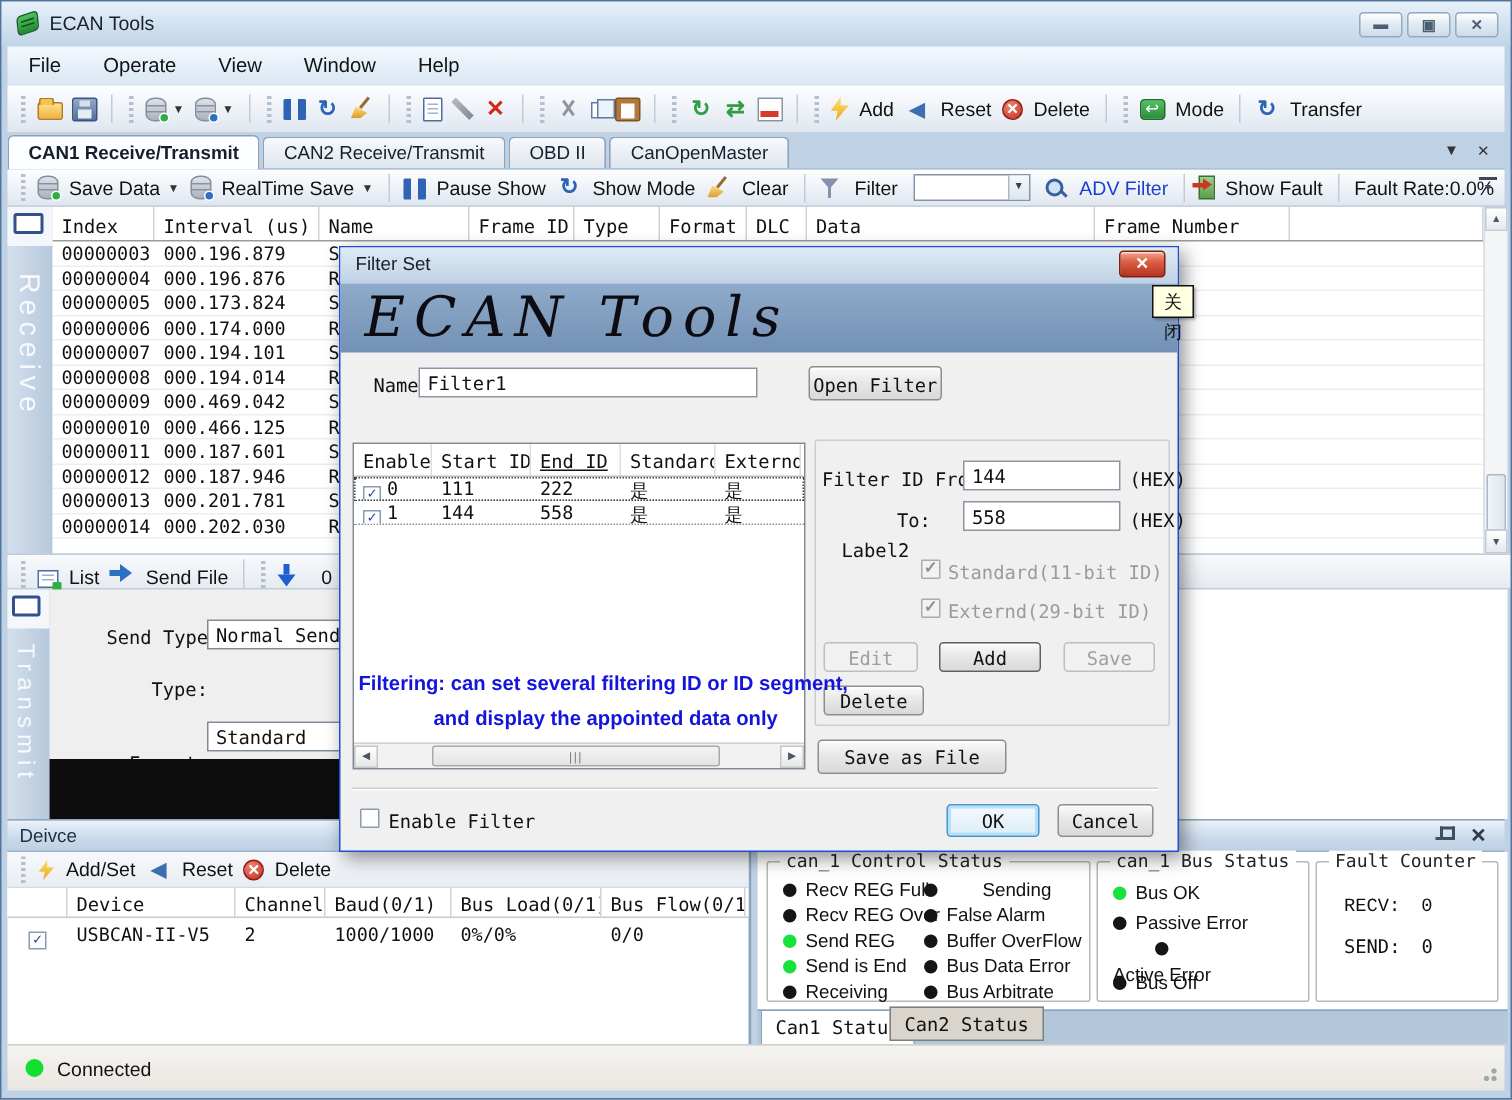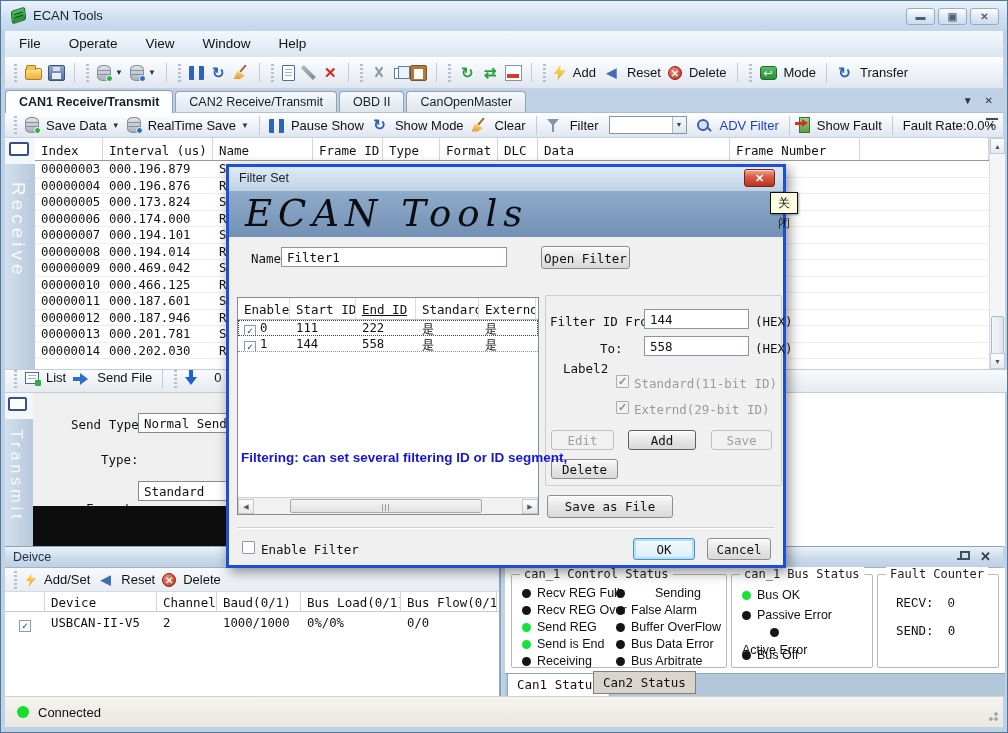--- a/index.html
+++ b/index.html
@@ -18,21 +18,21 @@
   .title-text{left:32px;top:7px;font-size:13px;color:#17202b}
   .winbtns{right:8px;top:7px;display:flex;gap:3px}
   .wbtn{width:29px;height:17px;border:1px solid #96a9bd;border-radius:3px;background:linear-gradient(#ffffff,#e2ebf4 45%,#cddcea);display:flex;align-items:center;justify-content:center;font-size:10px;color:#4c5f72;font-weight:bold}
   
   .menubar{left:4px;top:30px;right:4px;height:26px;background:linear-gradient(#f3f8fd,#dae6f3);display:flex;}
   .menu-item{padding:0 14px;font-size:13.5px;line-height:26px;color:#101418}
   
   .tb{display:flex;align-items:center;background:linear-gradient(#fdfeff,#e9eef5 70%,#dfe6ef);border-bottom:1px solid #c9d1dc}
   .toolbar1{left:4px;top:56px;right:4px;height:32px;padding-left:4px}
   .toolbar2{left:4px;top:111px;right:4px;height:26px;border-top:1px solid #aebfd2;padding-left:4px}
-  .midbar{left:4px;top:368px;right:0;height:24px;background:linear-gradient(#f8fafc,#e6ebf1);border-top:1px solid #c3cdd8;border-bottom:1px solid #c3cdd8;display:flex;align-items:flex-start;padding-left:4px}
+  .midbar{left:4px;top:368px;right:0;height:24px;background:linear-gradient(#f8fafc,#e6ebf1);border-top:1px solid #c3cdd8;border-bottom:1px solid #c3cdd8;display:flex;align-items:flex-end;padding-left:4px}
   .g-grip{width:3px;height:18px;margin:0 5px;background:repeating-linear-gradient(#b4c0ce 0 2px,transparent 2px 4px);flex:none}
   .g-sep{width:1px;height:19px;background:#c2cbd6;margin:0 6px;flex:none}
   .tlabel{font-size:13px;margin:0 4px;white-space:nowrap}
   .drop{font-size:8px;color:#333;margin:0 4px 0 1px}
   .ti{width:17px;height:16px;position:relative;margin:0 3px;flex:none;display:inline-block}
   .glyph{font-size:15px;line-height:16px;text-align:center;width:17px;height:16px;margin:0 3px;flex:none;font-weight:bold}
   
   .ic-folder{background:linear-gradient(#ffe08a,#eeb23e);border:1px solid #b07d22;border-radius:2px;margin-top:2px;height:12px}
   .ic-folder:before{content:"";position:absolute;left:0;top:-4px;width:8px;height:4px;background:#f3c156;border:1px solid #b07d22;border-bottom:none;border-radius:2px 2px 0 0}
   .ic-save{background:linear-gradient(#92a9c8,#51709b);border:1px solid #3a547a;border-radius:2px}
@@ -127,21 +127,21 @@
   .btab.active{left:2px;top:0;height:22px;line-height:21px;background:#fff;border-left:1px solid #8ba4bf;border-right:1px solid #8ba4bf}
   .btab.idle{left:88px;top:-3px;height:23px;line-height:21px;background:#d9d5cd;border:1px solid #7e7e7e}
   
   .statusbar{left:4px;top:695px;right:4px;height:31px;background:linear-gradient(#f5f3f0,#eae7e2);border-top:1px solid #d7d2c9;display:flex;align-items:center}
   .dot-conn{width:12px;height:12px;border-radius:50%;background:var(--conn,#12df2e);margin:0 9px 0 12px}
   .grip-br{position:absolute;right:5px;bottom:6px;width:12px;height:12px;background:
     radial-gradient(circle at 10px 10px,#9aa 1.5px,transparent 2px),
     radial-gradient(circle at 10px 5px,#9aa 1.5px,transparent 2px),
     radial-gradient(circle at 5px 10px,#9aa 1.5px,transparent 2px)}
   
-  .dialog{left:225px;top:163px;width:560px;height:404px;background:#f0f0f0;border:3px solid #1d4ed8;box-shadow:3px 4px 12px rgba(0,0,0,.45);z-index:40}
+  .dialog{left:225px;top:163px;width:560px;height:404px;background:#f0f0f0;border:1px solid #1d4ed8;box-shadow:3px 4px 12px rgba(0,0,0,.45);z-index:40}
   .dlg-title{position:absolute;left:0;top:0;width:100%;height:24px;background:linear-gradient(#dfeaf6,#bfd2e5);font-size:12.5px;color:#15202c;padding:4px 0 0 10px}
   .dlg-close{position:absolute;right:8px;top:2px;width:31px;height:18px;border:1px solid #7e2012;border-radius:3px;background:linear-gradient(#f2a894,#dd5f46 40%,#b53420);color:#fff;font-size:11px;font-weight:bold;text-align:center;line-height:16px;box-shadow:inset 0 1px 0 rgba(255,255,255,.6)}
   .tooltip{position:absolute;left:541px;top:25px;min-width:28px;height:22px;background:#ffffe1;border:1px solid #111;font-size:12px;line-height:20px;text-align:center;z-index:60;box-shadow:1px 1px 2px rgba(0,0,0,.35);padding:0 2px}
   .dlg-banner{position:absolute;left:0;top:24px;width:100%;height:46px;background:linear-gradient(#8fabca,#7391b5)}
   .banner-text{position:absolute;left:16px;top:0;font-family:var(--serif);font-style:italic;font-size:37px;letter-spacing:6px;color:#0c0c12;line-height:46px}
   .dlbl{position:absolute;font-family:var(--mono);font-size:12.5px;color:#111;white-space:nowrap}
   .dinput{position:absolute;height:20px;background:#fff;border:1px solid #8a95a0;font-family:var(--mono);font-size:12.5px;padding:2px 0 0 5px}
   .dbtn{position:absolute;height:20px;background:linear-gradient(#fafafa,#e8e8e8 45%,#d9d9d9);border:1px solid #8d8d8d;border-radius:3px;font-family:var(--mono);font-size:12.5px;text-align:center;box-shadow:inset 0 1px 0 #fff;padding-top:2px}
   .dbtn.disabled{background:#f1f1f1;border-color:#bdbdbd;color:#9f9f9f;box-shadow:none}
   .dbtn.focused{border:1px solid #3f96d1;box-shadow:inset 0 0 0 2px #b7e0f7;background:linear-gradient(#f4fafd,#dcedf7)}
@@ -629,20 +629,21 @@
             <div class="cell" style="width: 57px;">是</div>
           </div>
         </div>
       <div class="hscroll">
         <div class="hbtn" style="left:0">◀</div>
         <div class="hthumb">|||</div>
         <div class="hbtn" style="right:0">▶</div>
       </div>
     </div>
     <div class="note" style="left:12px;top:283px">Filtering: can set several filtering ID or ID segment,</div>
+    <div class="note" style="left:62px;top:306px">and display the appointed data only</div>
 
     <div class="gbox" style="left:316px;top:128px;width:237px;height:191px;border-color:#cdcdcd"></div>
     <div class="dlbl" style="left:321px;top:147px">Filter ID From:</div>
     <div class="dinput" style="left:415px;top:142px;width:105px">144</div>
     <div class="dlbl" style="left:526px;top:147px">(HEX)</div>
     <div class="dlbl" style="left:371px;top:174px">To:</div>
     <div class="dinput" style="left:415px;top:169px;width:105px">558</div>
     <div class="dlbl" style="left:526px;top:174px">(HEX)</div>
     <div class="dlbl" style="left:334px;top:194px">Label2</div>
     <div class="chk dis" style="left:387px;top:208px">✓</div>

